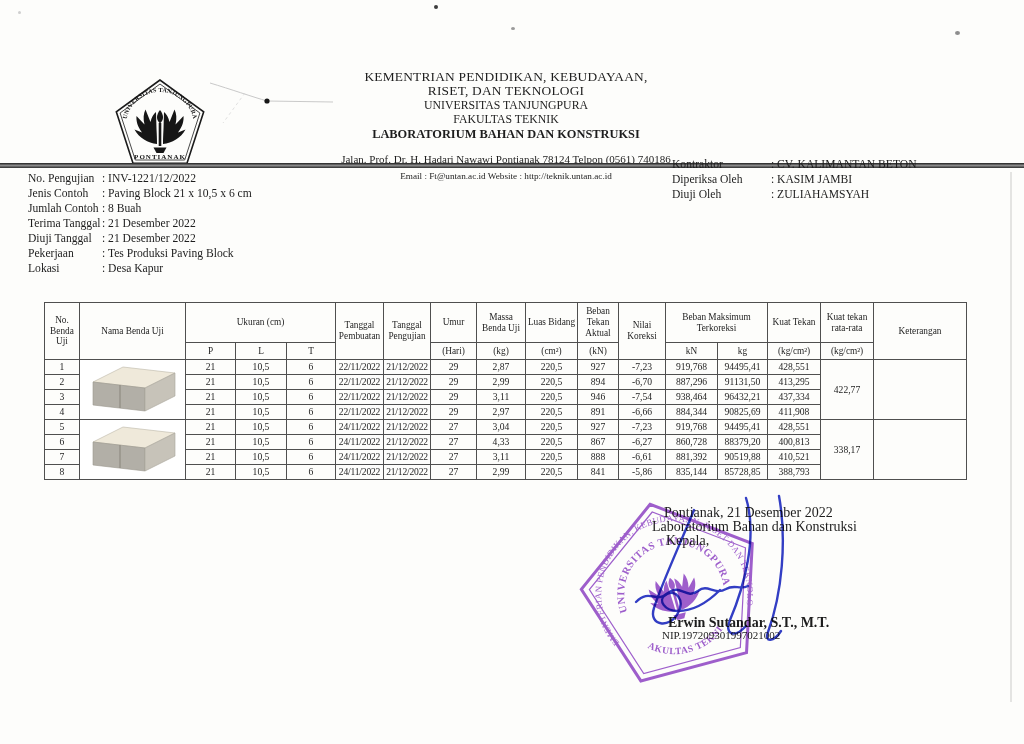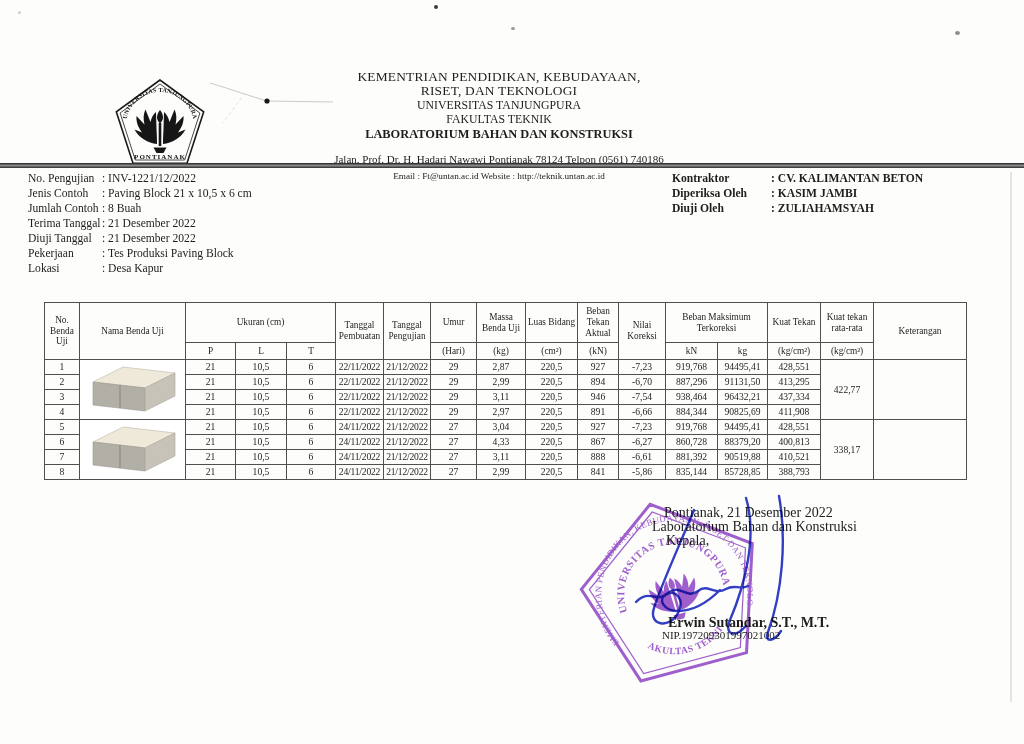--- a/index.html
+++ b/index.html
@@ -1,32 +1,32 @@
 <!DOCTYPE html>
 <html><head>
 <meta charset="utf-8">
 <style>
   html,body{margin:0;padding:0;background:#e8e8e8;}
   .page{position:relative;width:1024px;height:744px;background:#fdfdfb;overflow:hidden;
         font-family:"Liberation Serif","DejaVu Serif",serif;color:#1d1d1d;}
   
   .logo{position:absolute;left:106px;top:74px;width:108px;height:100px;color:#161616;}
-  .lh{position:absolute;left:318px;top:70px;width:362px;text-align:center;}
+  .lh{position:absolute;left:325px;top:70px;width:362px;text-align:center;}
   .lh div{white-space:nowrap;}
   .lh-min{font-size:13.4px;line-height:14.2px;letter-spacing:.2px;}
   .lh-univ{font-size:11.8px;line-height:13px;margin-top:1px;}
   .lh-lab{font-size:12.4px;line-height:13.5px;font-weight:bold;margin-top:2px;}
   .lh-addr{font-size:11px;line-height:11px;margin-top:12px;}
   .lh-mail{font-size:9.2px;line-height:10px;margin-top:6px;}
   .rule{position:absolute;left:0;top:163px;width:1024px;height:5px;
         background:linear-gradient(to bottom,#1f1f1f 0%,#8a8a8a 50%,#2e2e2e 100%);}
   
   .info{position:absolute;font-size:11.6px;}
   .info-left{left:28px;top:171px;width:330px;}
-  .info-right{left:672px;top:171px;width:330px;font-weight:bold;}
+  .info-right{left:672px;top:157px;width:330px;}
   .irow{display:flex;height:15px;line-height:15px;}
   .info-left .ilabel{width:74px;flex:none;}
   .info-right .ilabel{width:99px;flex:none;}
   .ival{white-space:nowrap;text-align:right;}
   
   table.test{position:absolute;left:44px;top:302px;width:922px;border-collapse:collapse;
         table-layout:fixed;}
   table.test th,table.test td{border:1px solid #4f4f4f;padding:0;text-align:center;
         vertical-align:middle;font-weight:normal;font-size:9.3px;line-height:1.15;
         color:#1e1e1e;overflow:hidden;}

